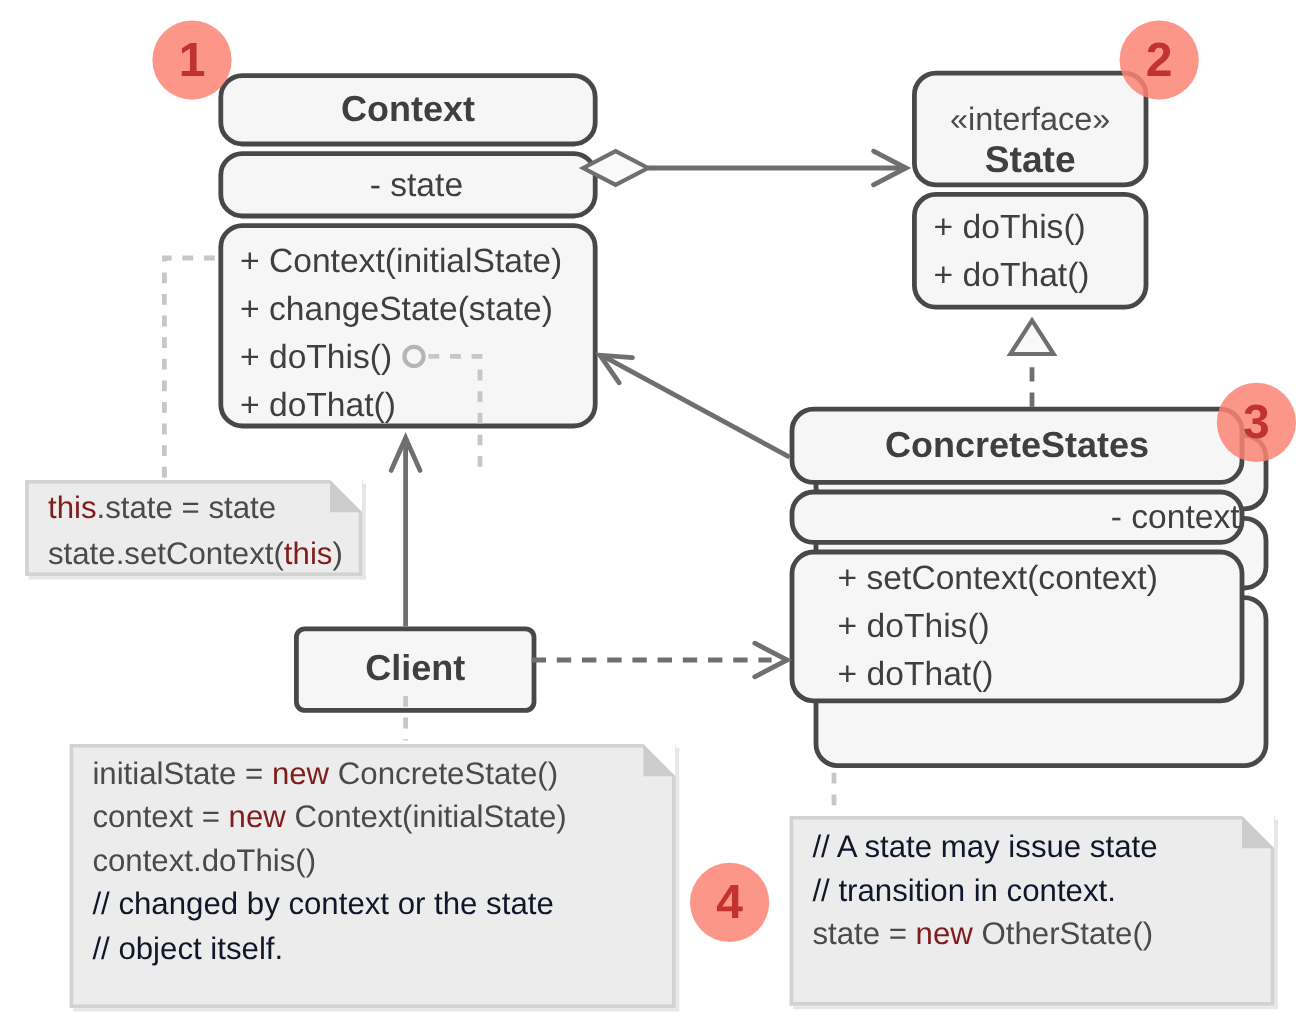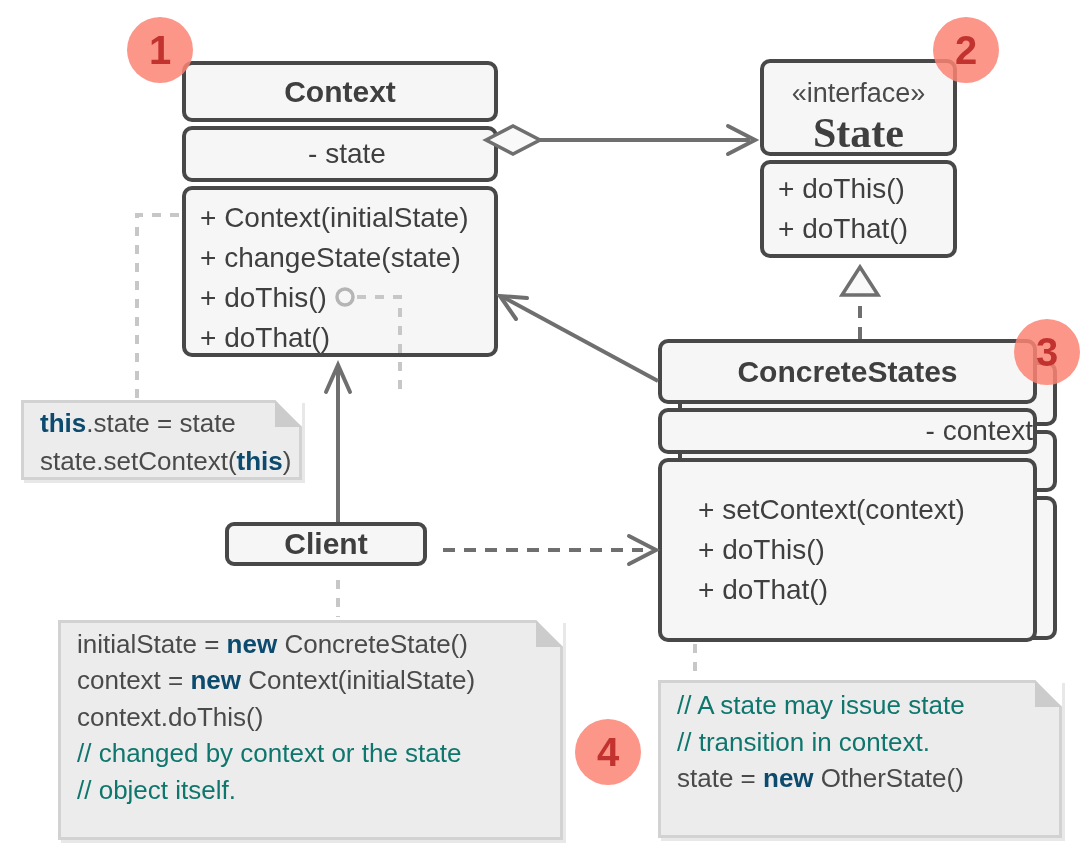--- a/index.html
+++ b/index.html
@@ -4,21 +4,21 @@
 <style>
   html,body { margin:0; padding:0; background:#fff; }
   body { font-family: "Liberation Sans", "DejaVu Sans", sans-serif; }
   .canvas {
     position:relative; width:1080px; height:860px; background:#ffffff; overflow:hidden;
   }
   
   .uml-class { position:absolute; display:flex; flex-direction:column; gap:4px; z-index:2; }
   .uml-sec {
     box-sizing:border-box; background:#f6f6f6; border:4px solid #484848;
-    border-radius:10px; color:#3f3f3f;
+    border-radius:20px; color:#3f3f3f;
   }
   .uml-title { display:flex; flex-direction:column; align-items:center; justify-content:center;
     font-weight:bold; font-size:30px; }
   .uml-stereotype { font-weight:400; font-size:27px; color:#4a4a4a;margin-top:20px; }
   .uml-rows { display:flex; flex-direction:column; justify-content:center; padding-left:14px; }
   .uml-row { font-size:28px; line-height:40px; white-space:nowrap; }
   .back-card { z-index:1; }
   
   .client-box {
     position:absolute; box-sizing:border-box; background:#f6f6f6; border:4px solid #484848;
@@ -26,22 +26,22 @@
     font-weight:bold; font-size:30px; color:#3f3f3f; z-index:2;
   }
   
   .note {
     position:absolute; box-sizing:border-box; background:#ececec; border:3px solid #d2d2d2;
     box-shadow:3px 3px 0 rgba(130,130,130,0.18);
     color:#4a4a4a; font-size:26px; z-index:3; padding:4px 0 0 16px;
   }
   .note .fold { position:absolute; top:-3px; right:-3px; }
   .note-line { white-space:nowrap; }
-  .seg-b { font-weight:bold; color:#0c4a6e; }
-  .seg-c { color:#0f766e; }
+  .seg-b { font-weight:normal; color:#7f1d1d; }
+  .seg-c { color:#0f172a; }
   
   .badge {
     position:absolute; width:66px; height:66px; border-radius:50%;
     background:rgba(250,132,116,0.85);
     display:flex; align-items:center; justify-content:center;
     font-weight:bold; font-size:40px; color:#c2322e; z-index:6;
   }
   
   svg.connectors { position:absolute; left:0; top:0; z-index:4; pointer-events:none; }
   .solid-line   { stroke:#6f6f6f; stroke-width:4; fill:none; }
@@ -73,43 +73,43 @@
       <div class="uml-row">+ Context(initialState)</div>
       <div class="uml-row">+ changeState(state)</div>
       <div class="uml-row">+ doThis()</div>
       <div class="uml-row">+ doThat()</div>
     </div>
   </div>
 
   <div class="uml-class" style="left:760px; top:59px; width:197px;">
     <div class="uml-sec uml-title" style="height:97px;">
       <span class="uml-stereotype">«interface»</span>
-      <span style="font-size:42px;font-family:Liberation Serif, serif;">State</span>
+      <span style="font-size:31px;">State</span>
     </div>
     <div class="uml-sec uml-rows" style="height:98px;">
       <div class="uml-row">+ doThis()</div>
       <div class="uml-row">+ doThat()</div>
     </div>
   </div>
 
   <div class="uml-class" style="left:658px; top:339px; width:379px;">
     <div class="uml-sec uml-title" style="height:65px;">
       <span>ConcreteStates</span>
     </div>
     <div class="uml-sec uml-rows" style="height:46px;align-items:flex-end;">
       <div class="uml-row">- context</div>
     </div>
-    <div class="uml-sec uml-rows" style="height:184px;padding-left:36px;">
+    <div class="uml-sec uml-rows" style="height:128px;padding-left:36px;">
       <div class="uml-row">+ setContext(context)</div>
       <div class="uml-row">+ doThis()</div>
       <div class="uml-row">+ doThat()</div>
     </div>
   </div>
 
-  <div class="client-box" style="left:225px; top:522px; width:202px; height:44px;">
+  <div class="client-box" style="left:245px; top:522px; width:202px; height:72px;">
     <span>Client</span>
   </div>
 
   <div class="note" style="left:21px; top:400px; width:281px; height:80px; line-height:38px; padding-top:1px;">
     <svg class="fold" width="27" height="27">
       <path d="M0,0 H27 V27 Z" fill="#ffffff"></path>
         <path d="M0,0 L27,27 H0 Z" fill="#cccccc"></path>
     </svg>
   <div class="note-line"><span class="seg-b">this</span><span>.state = state</span></div>
       <div class="note-line"><span>state.setContext(</span><span class="seg-b">this</span><span>)</span></div>

